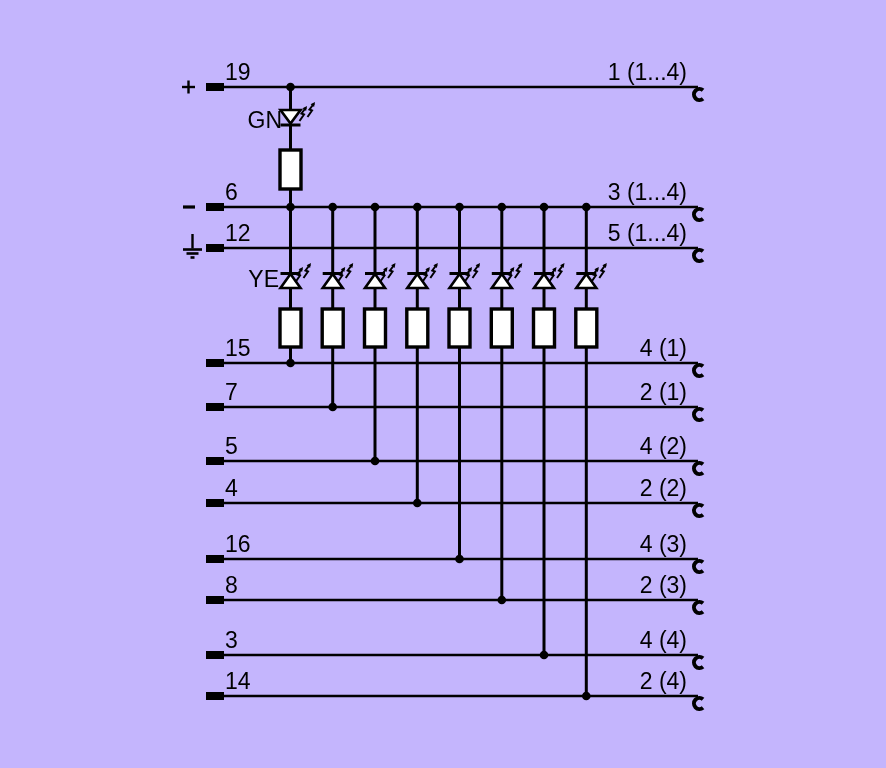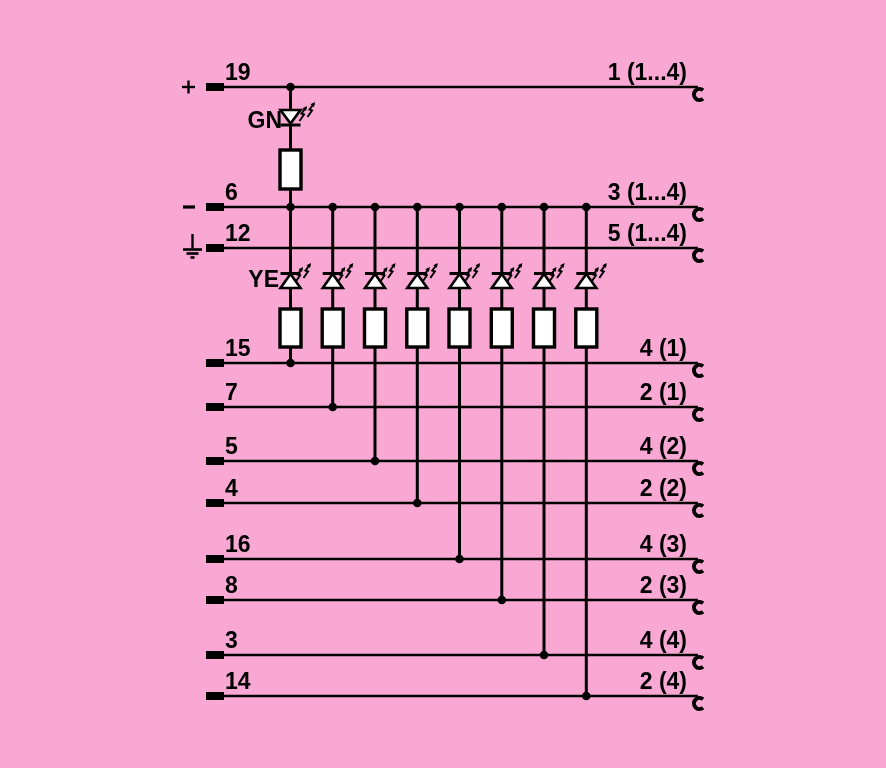--- a/index.html
+++ b/index.html
@@ -1,21 +1,21 @@
 <!DOCTYPE html>
 <html><head>
 <meta charset="utf-8">
 <style>
   html, body { margin: 0; padding: 0; }
   body {
     width: 886px; height: 768px;
     background: #ffffff;
     font-family: "Liberation Sans", sans-serif;
   }
-  .page { position: relative; width: 886px; height: 768px; background: #f9a8d4; overflow: hidden; font-weight: bold; }
+  .page { position: relative; width: 886px; height: 768px; background: #c4b5fd; overflow: hidden; }
   svg { display: block; }
   svg text {
     font-family: "Liberation Sans", sans-serif;
     font-size: 23px;
     fill: #000000;
   }
 </style>
 </head>
 <body>
 

